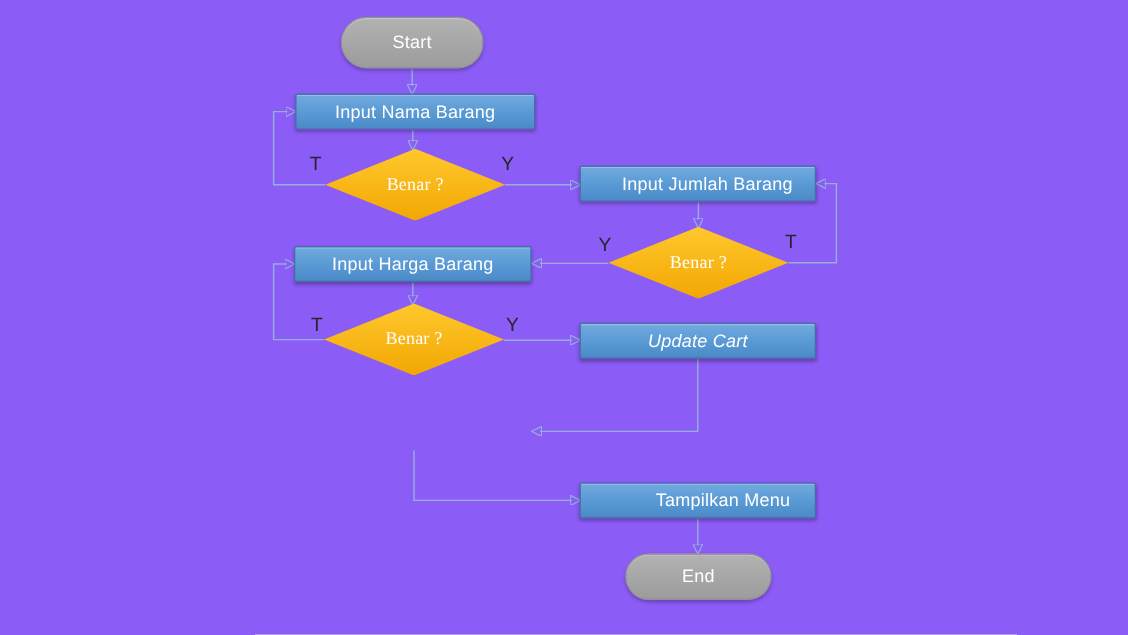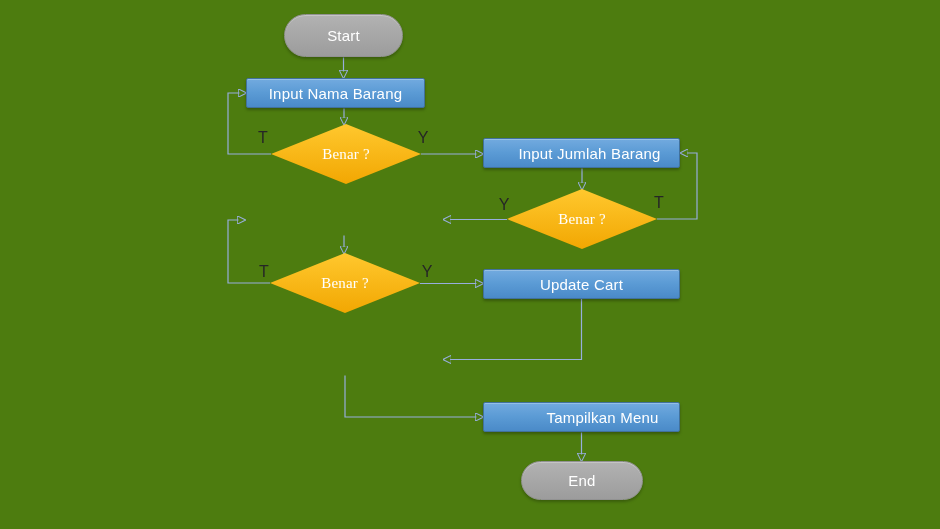--- a/index.html
+++ b/index.html
@@ -1,17 +1,17 @@
 <!DOCTYPE html>
 <html style="--process-fill-top: #72aadf; --process-fill-bottom: #4a8ac8; --process-border: #41719c; --decision-fill-top: #ffc82e; --decision-fill-bottom: #f2a702; --terminator-fill-top: #b2b2b2; --terminator-fill-bottom: #9c9c9c; --connector-line: #97aedd; --arrowhead: #4472c4; --node-text: #ffffff; --branch-label-text: #262626;"><head>
 <meta charset="utf-8">
 <style>
   html,body{margin:0;padding:0;background:#fff;}
   .stage{
-    position:relative;width:940px;height:529px;background:#4d7c0f;overflow:hidden;
+    position:relative;width:940px;height:529px;background:#8b5cf6;overflow:hidden;
     font-family:"Liberation Sans",sans-serif;
   }
   .edges{position:absolute;left:0;top:0;width:940px;height:529px;}
   .edges path{fill:none;stroke:var(--connector-line,#97aedd);stroke-width:1.2;}
   .node{
     position:absolute;display:flex;align-items:center;justify-content:center;
     color:var(--node-text,#ffffff);font-size:15px;letter-spacing:.2px;
     text-align:center;white-space:nowrap;
   }
   .process{
@@ -63,45 +63,48 @@
     <path d="M420 283.5 L476.5 283.5" marker-end="url(#arr)"></path>
     <path d="M581.5 299 L581.5 359.5 L450 359.5" marker-end="url(#arr)"></path>
     <path d="M345 375.5 L345 417 L476.5 417" marker-end="url(#arr)"></path>
     <path d="M581.5 432.5 L581.5 454.5" marker-end="url(#arr)"></path>
   </svg>
 
   <div class="node terminator" style="left:284px;top:14px;width:119px;height:43px;border-radius:21.5px;">
     <span>Start</span>
   </div>
 
-  <div class="node process" style="left:246px;top:78px;width:179px;height:30px;">
+  <div class="node process" style="left:246px;top:78px;width:200px;height:30px;">
     <span>Input Nama Barang</span>
   </div>
 
   <div class="node decision" style="left:271px;top:124px;width:150px;height:60px;">
     <div class="shape"></div>
     <span class="lbl">Benar ?</span>
   </div>
 
   <div class="node process" style="left:483px;top:138px;width:197px;height:30px;padding-left:16px;">
     <span>Input Jumlah Barang</span>
   </div>
 
   <div class="node decision" style="left:507px;top:189px;width:150px;height:60px;">
     <div class="shape"></div>
     <span class="lbl">Benar ?</span>
   </div>
 
+  <div class="node process" style="left:245px;top:205px;width:198px;height:30px;">
+    <span>Input Harga Barang</span>
+  </div>
 
   <div class="node decision" style="left:270px;top:253px;width:150px;height:60px;">
     <div class="shape"></div>
     <span class="lbl">Benar ?</span>
   </div>
 
-  <div class="node process" style="left:483px;top:269px;width:197px;height:30px;">
+  <div class="node process" style="left:483px;top:269px;width:197px;height:30px;font-style:italic;">
     <span>Update Cart</span>
   </div>
 
 
   <div class="node process" style="left:483px;top:402px;width:197px;height:30px;padding-left:42px;">
     <span>Tampilkan Menu</span>
   </div>
 
   <div class="node terminator" style="left:521px;top:461px;width:122px;height:39px;border-radius:19.5px;">
     <span>End</span>

